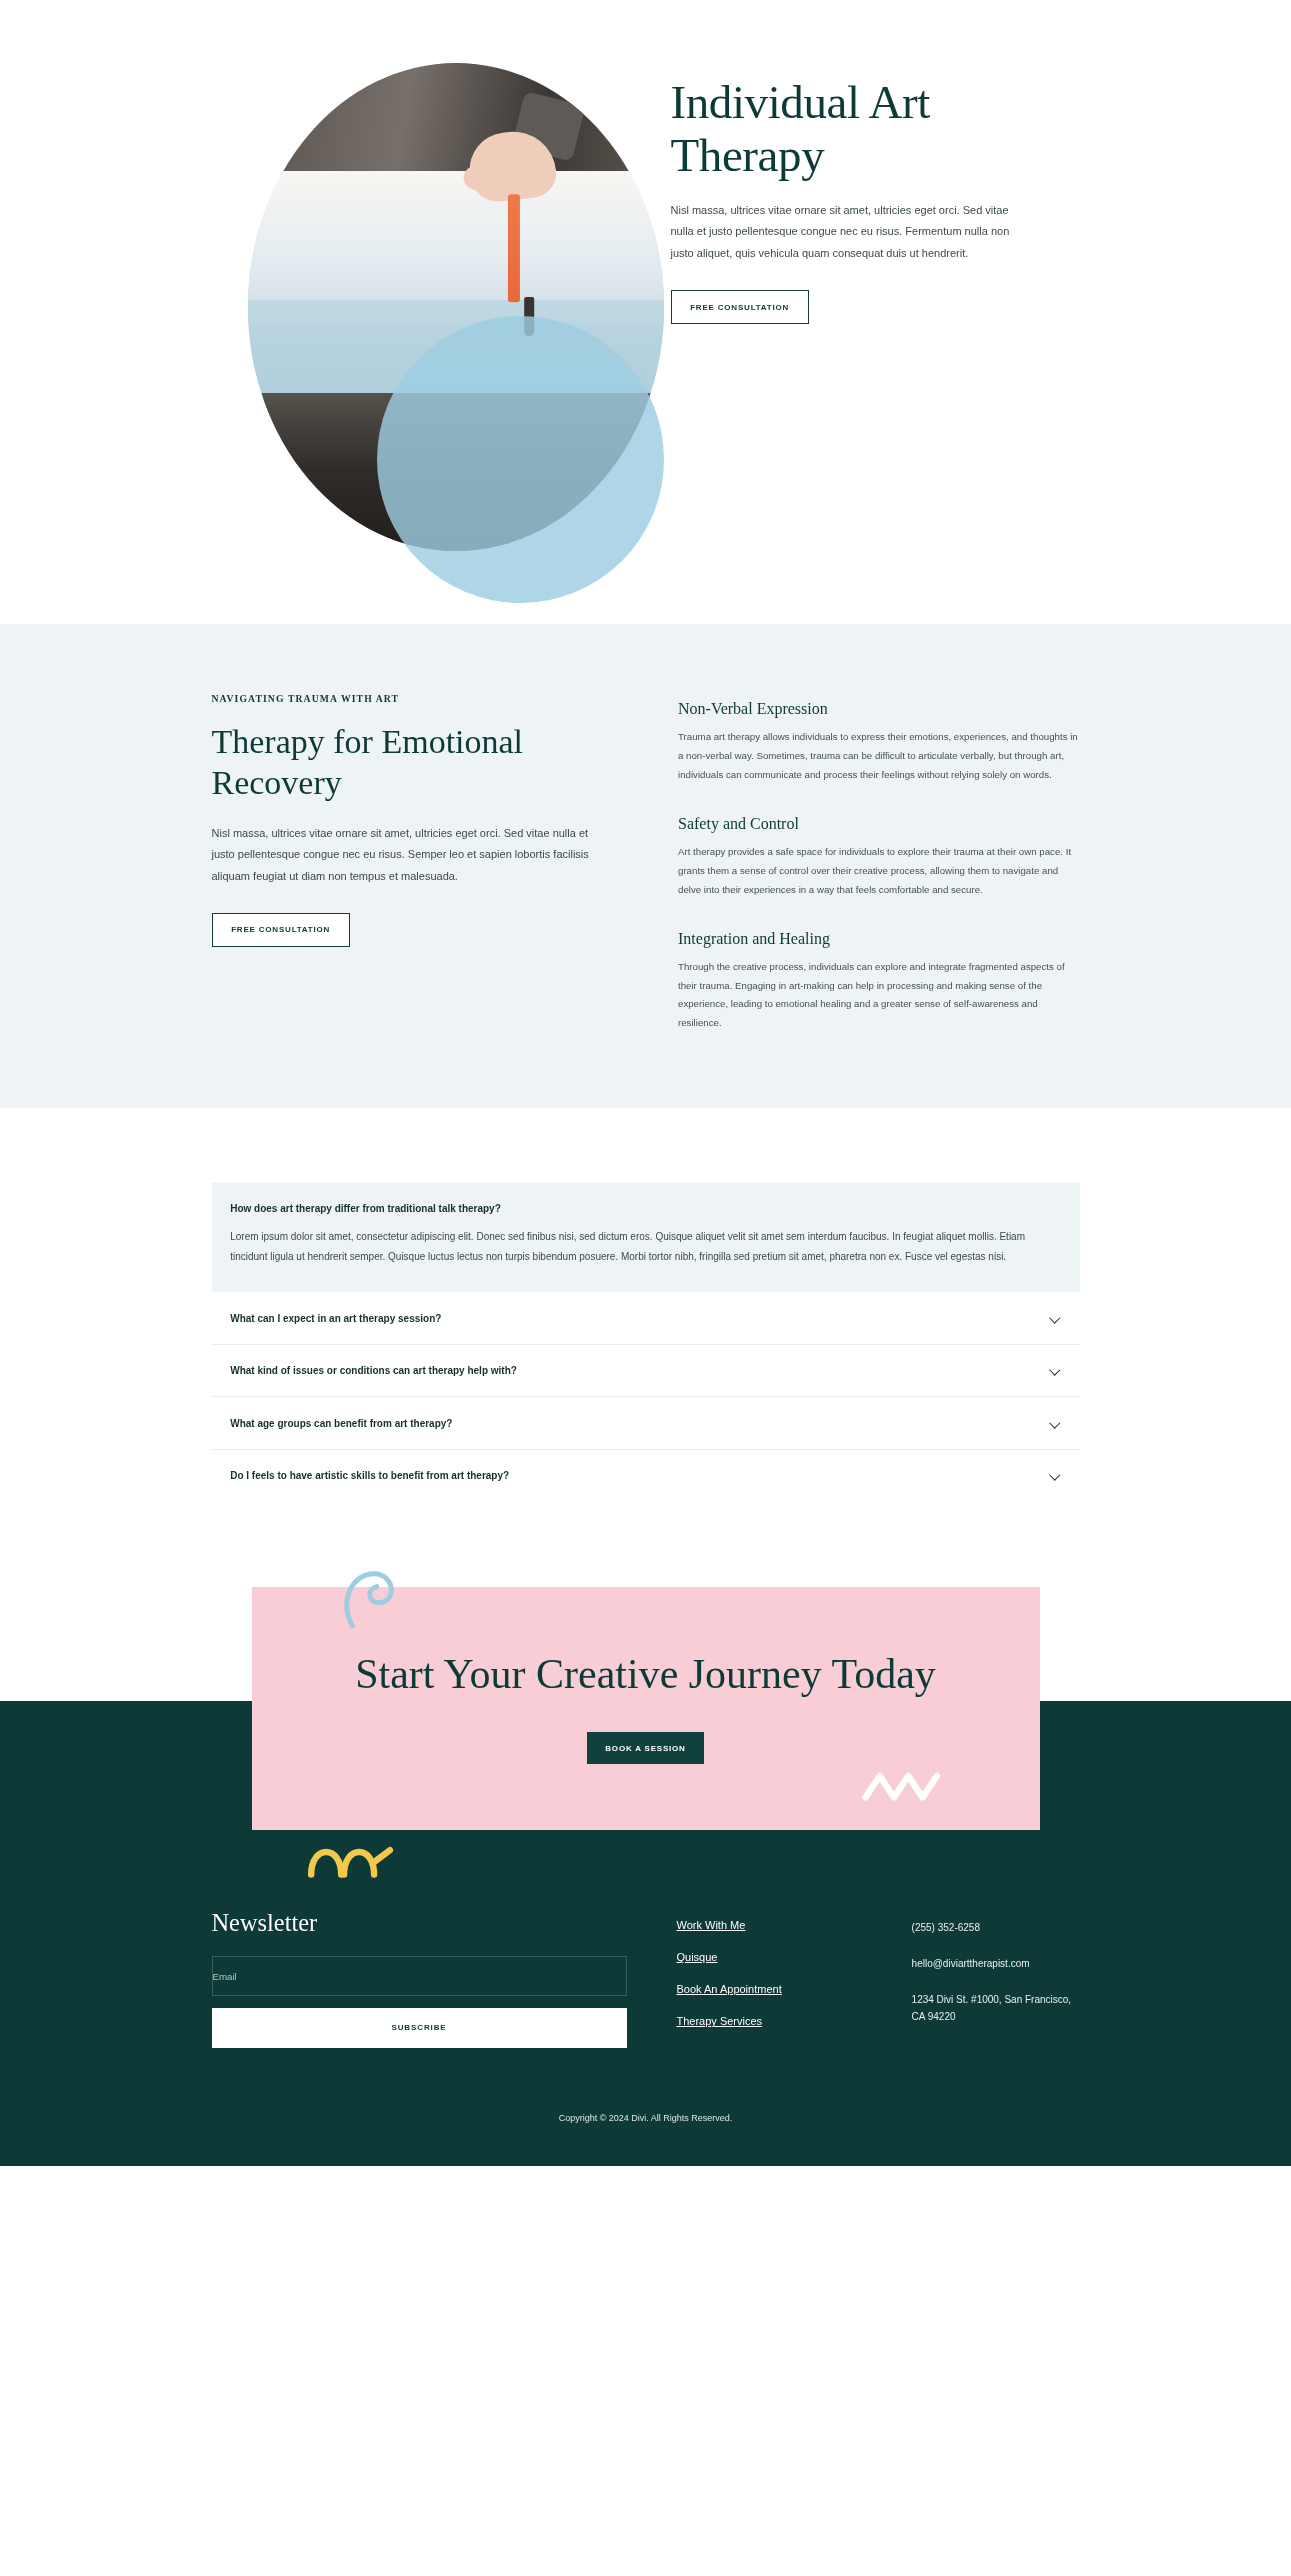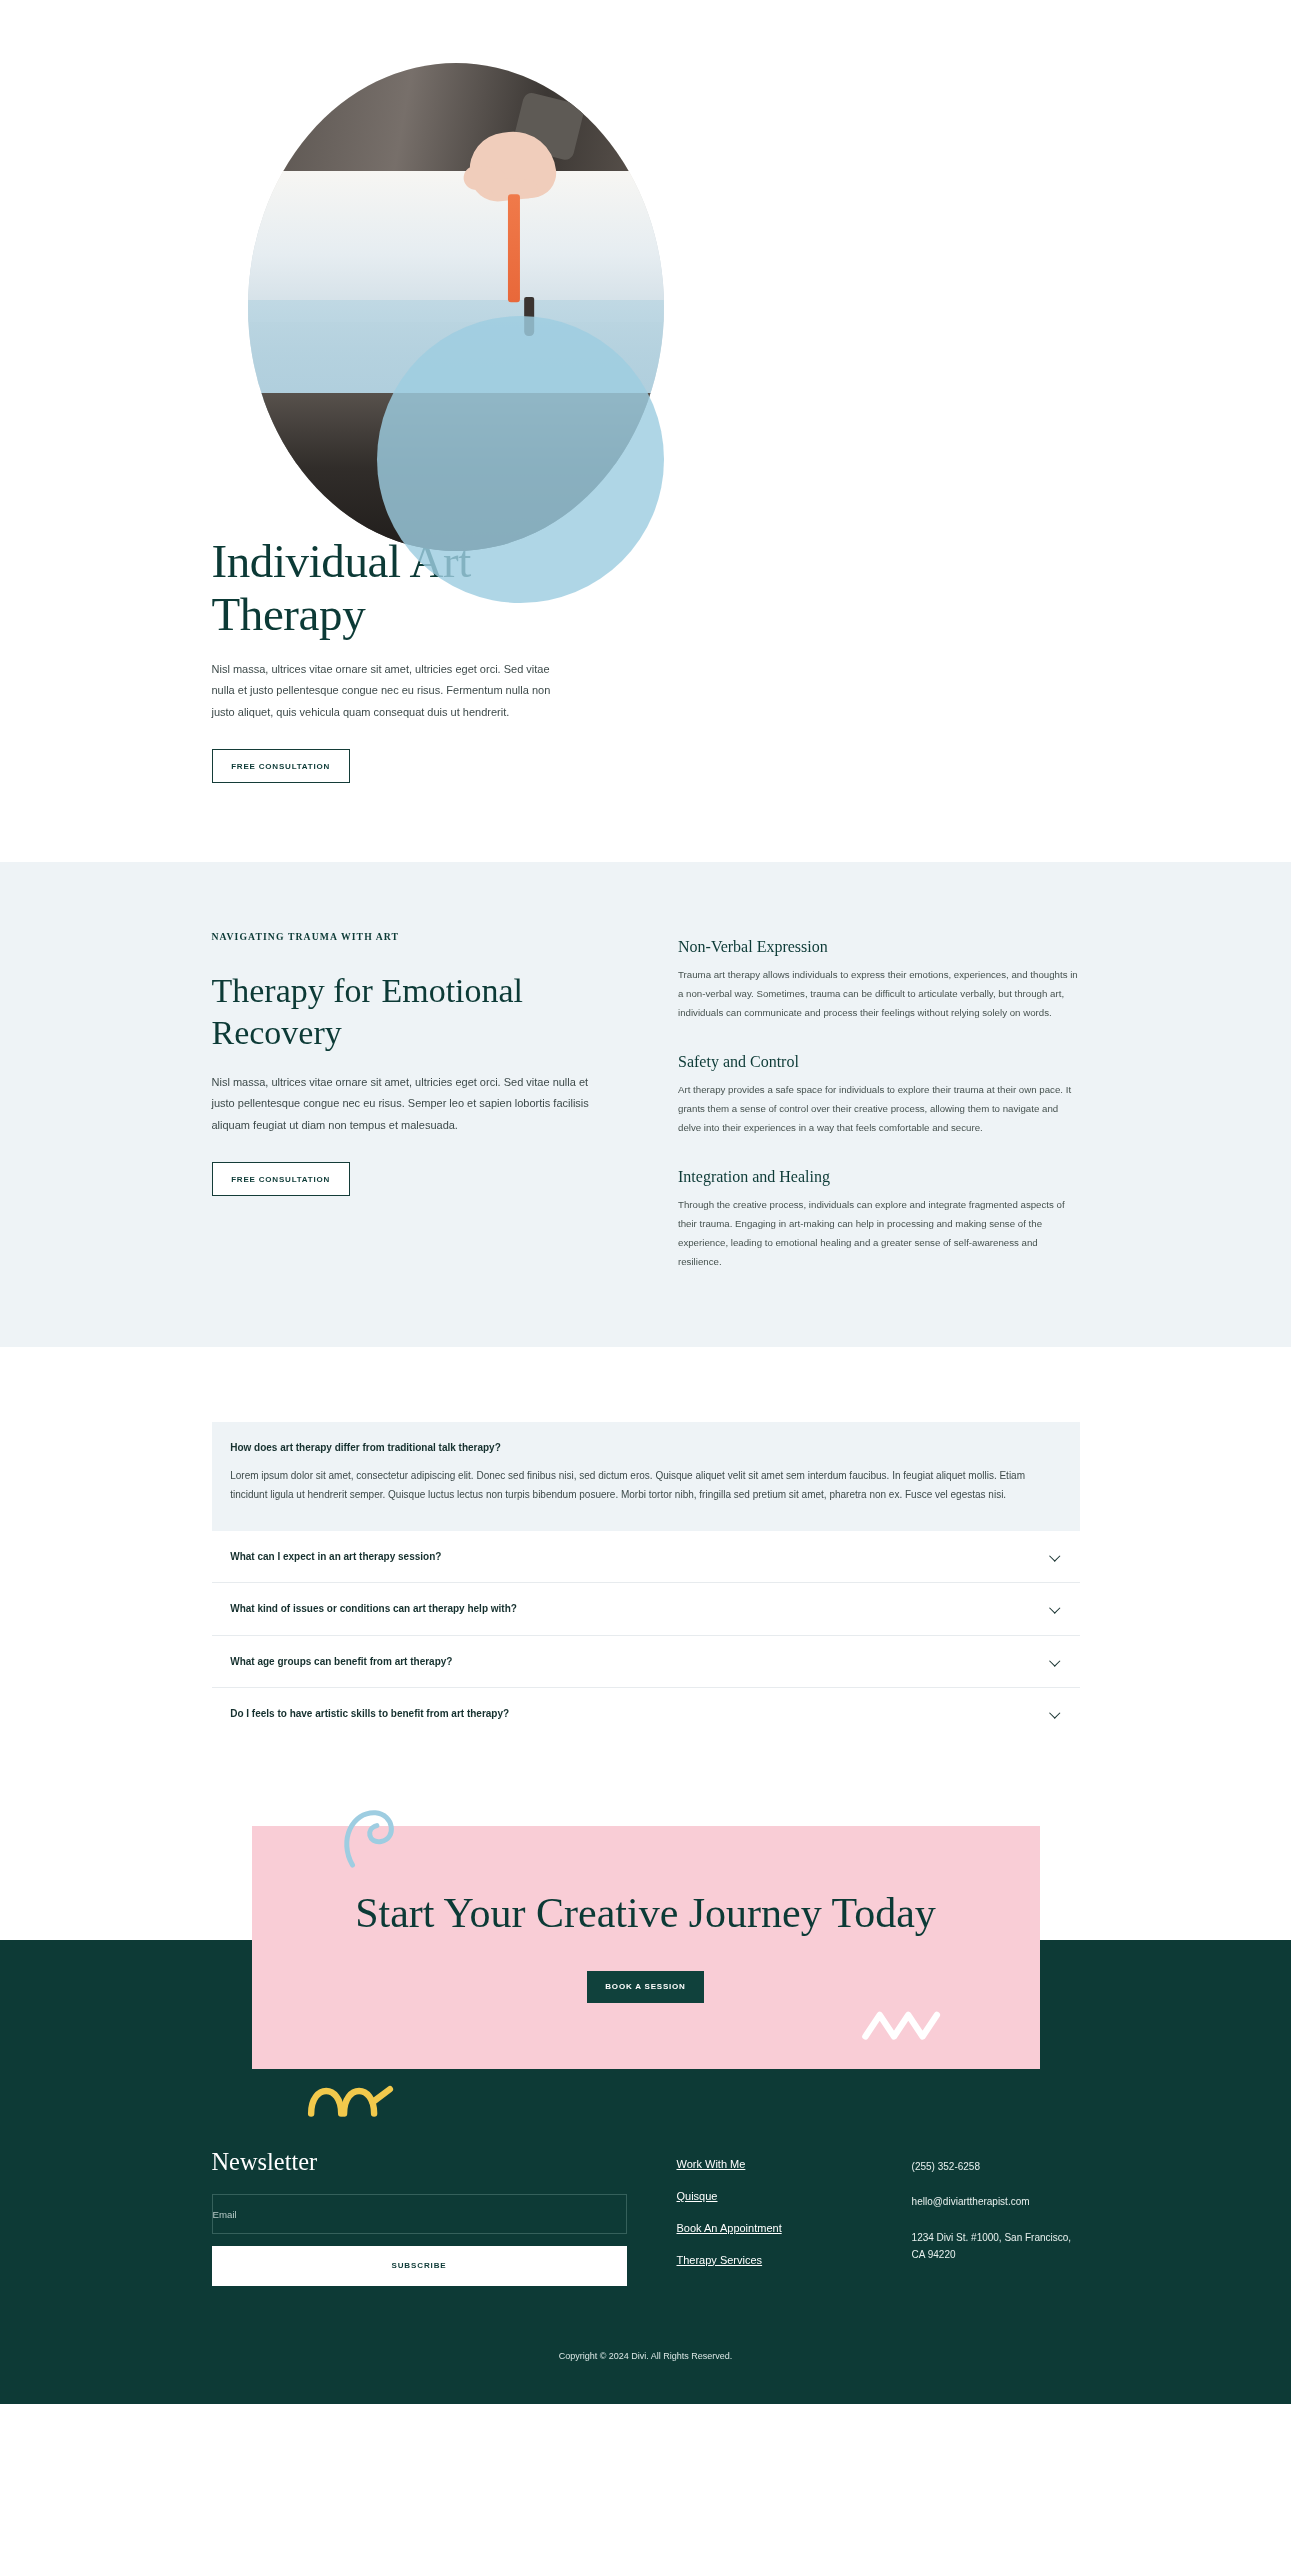--- a/index.html
+++ b/index.html
@@ -15,21 +15,20 @@
     background: #ffffff;
     padding: 43px 0 79px 0;
     display: flex;
     justify-content: center;
   }
   .hero-inner {
     width: 868px;
     display: flex;
     align-items: flex-start;
     gap: 43px;
-    flex-direction: column;
   }
   .hero-art {
     position: relative;
     width: 416px;
     height: 502px;
     flex: 0 0 416px;
   }
   .hero-circle {
     position: absolute;
     left: 36px;
@@ -144,21 +143,21 @@
   .recovery-left { width: 402px; }
   .eyebrow {
     font-family: "Liberation Serif", serif;
     font-size: 9.7px;
     letter-spacing: 1.1px;
     color: #0c3a36;
     text-transform: uppercase;
     font-weight: 700;
   }
   .recovery-title {
-    margin-top: 28px;
+    margin-top: 17px;
     font-family: "Liberation Serif", serif;
     font-size: 34px;
     line-height: 1.22;
     color: #0c3a36;
     font-weight: 400;
   }
   .recovery-para {
     margin-top: 18.7px;
     font-size: 11px;
     line-height: 1.95;

